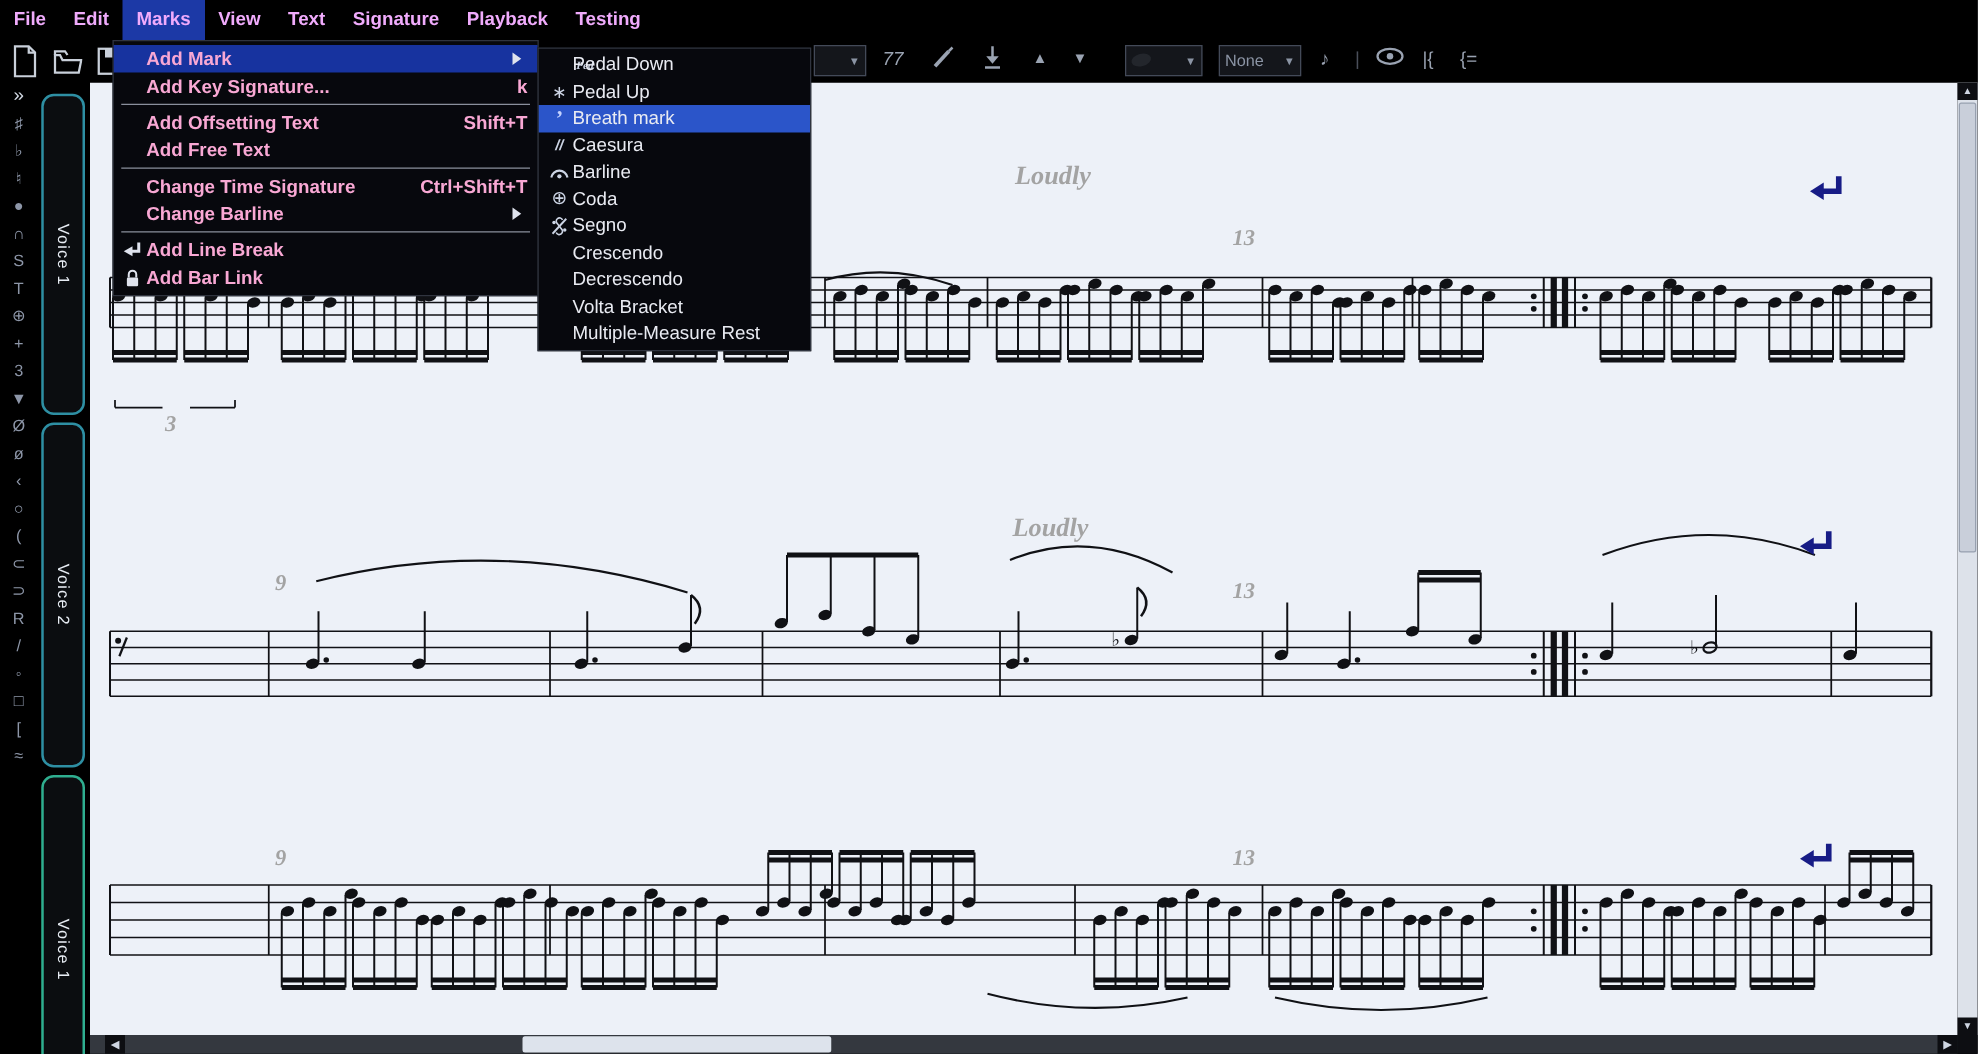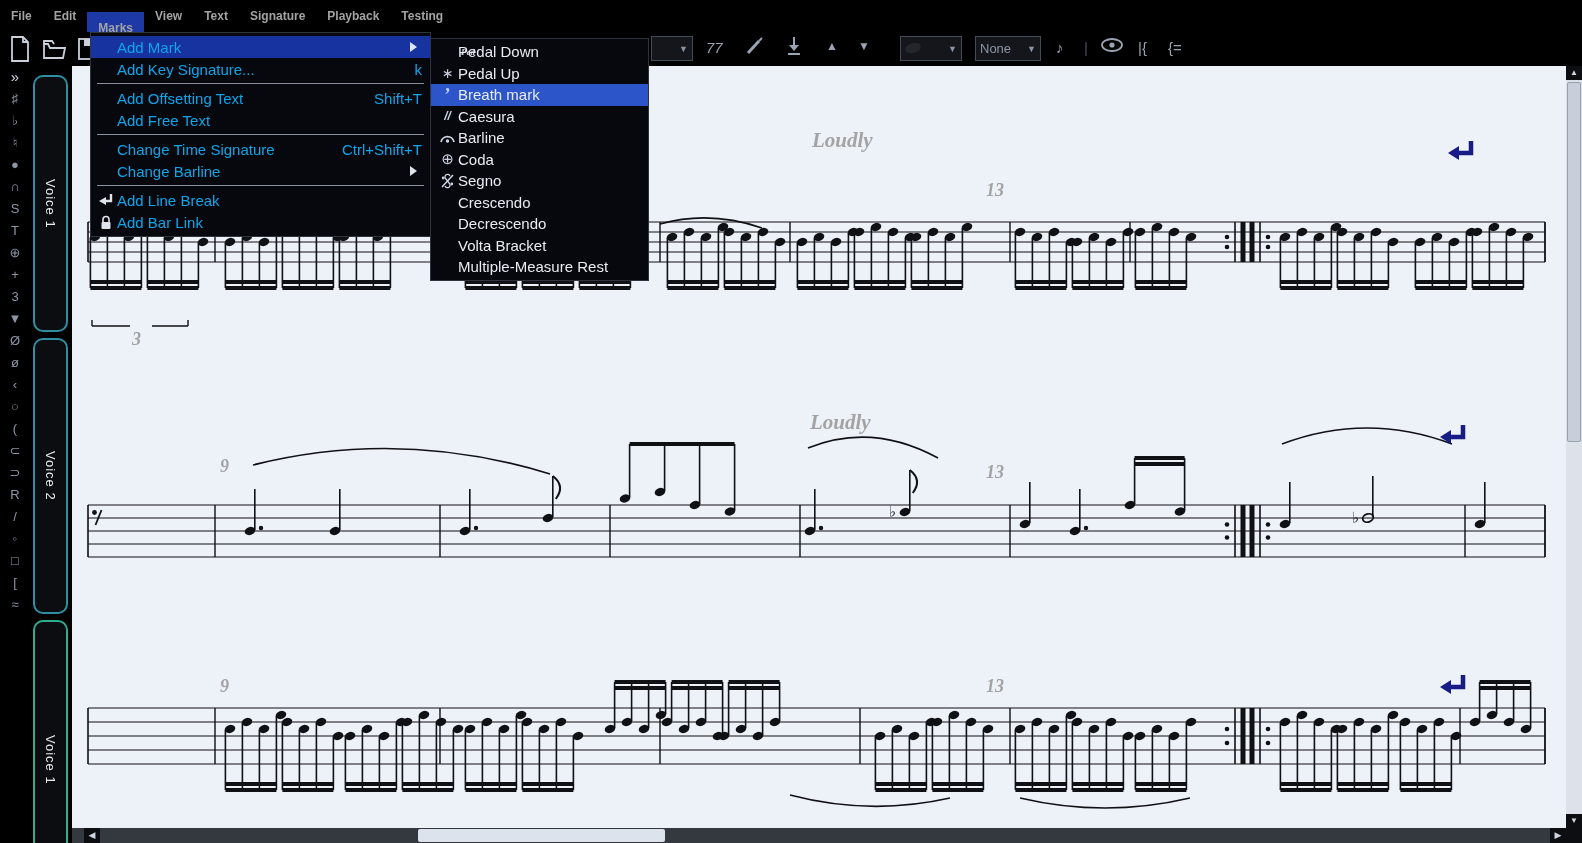--- a/index.html
+++ b/index.html
@@ -2,22 +2,22 @@
 <html><head>
 <meta charset="utf-8">
 <style>
   * { box-sizing:border-box; margin:0; padding:0; }
   html,body { width:1582px; height:843px; overflow:hidden; background:#000;
               font-family:"Liberation Sans", sans-serif; }
 
   
   .menubar { position:absolute; left:0; top:0; width:100%; height:32px; background:#000;
              display:flex; z-index:20; }
-  .mitem { color:#a3a3a3; font-size:12px; font-weight:bold; padding:0 11px; line-height:32px; }
-  .mitem.hl { background:#1c39a6;margin-top:12px; }
+  .mitem { color:#f0abfc; font-size:15px; font-weight:bold; padding:0 11px; line-height:32px; }
+  .mitem.hl { background:#1c39a6; }
 
   
   .toolbar { position:absolute; left:0; top:32px; width:100%; height:34px; background:#000; z-index:5; }
   .tb-abs { position:absolute; top:4px; }
   .combo { position:absolute; top:4px; height:25px; background:#14161b; border:1px solid #434a58;
            display:flex; align-items:center; padding:0 4px; }
   .combo .val { color:#8b94a4; font-size:13px; flex:1; }
   .combo .car { color:#8b94a4; font-size:9px; margin-left:4px; }
   .oval { display:inline-block; width:16px; height:10px; background:#23262c; border-radius:50%;
           transform:rotate(-15deg); }
@@ -38,21 +38,21 @@
   
   .score-bg { position:absolute; left:72px; top:66px; right:16px; bottom:15px; background:#edf1f8; z-index:1; }
   #score-svg { position:absolute; left:0; top:0; z-index:2; pointer-events:none; }
   .score-label { position:absolute; z-index:2; color:#a3a3a3; pointer-events:none; white-space:nowrap; }
   .loudly { font:italic bold 21px "Liberation Serif", serif; }
   .mnum   { font:italic bold 18px "Liberation Serif", serif; }
   .lbreak { position:absolute; z-index:2; pointer-events:none; }
 
   
   .menu-pop { position:absolute; left:90px; top:32px; width:341px; background:#07080d;
-              border:1px solid #30343f; z-index:30; padding:3px 0; color:#0ea5e9; font-size:15px; }
+              border:1px solid #30343f; z-index:30; padding:3px 0; color:#f9a8d4; font-size:15px;font-weight:bold; }
   .menu-row { display:flex; align-items:center; height:22px; padding:0 8px 0 4px; }
   .menu-row.hl { background:#17339f; }
   .mi-ico { width:22px; flex:none; text-align:center; line-height:0; }
   .mi-label { flex:1; }
   .mi-short { margin-left:12px; }
   .mi-arrow { width:0; height:0; border:5px solid transparent; border-left:7px solid #dfe3ee;
               margin-left:8px; }
   .menu-sep { height:1px; background:#8a8f9c; margin:3px 6px; }
 
   .sub-pop { position:absolute; left:430px; top:38px; width:219px; background:#07080d;

